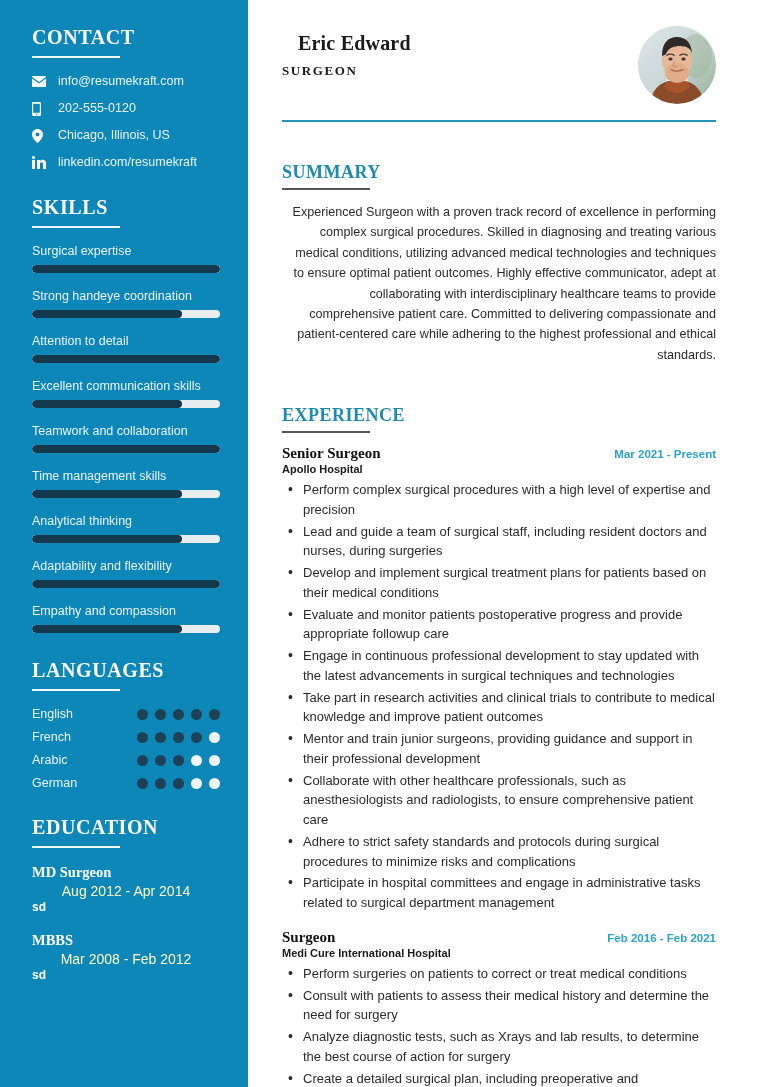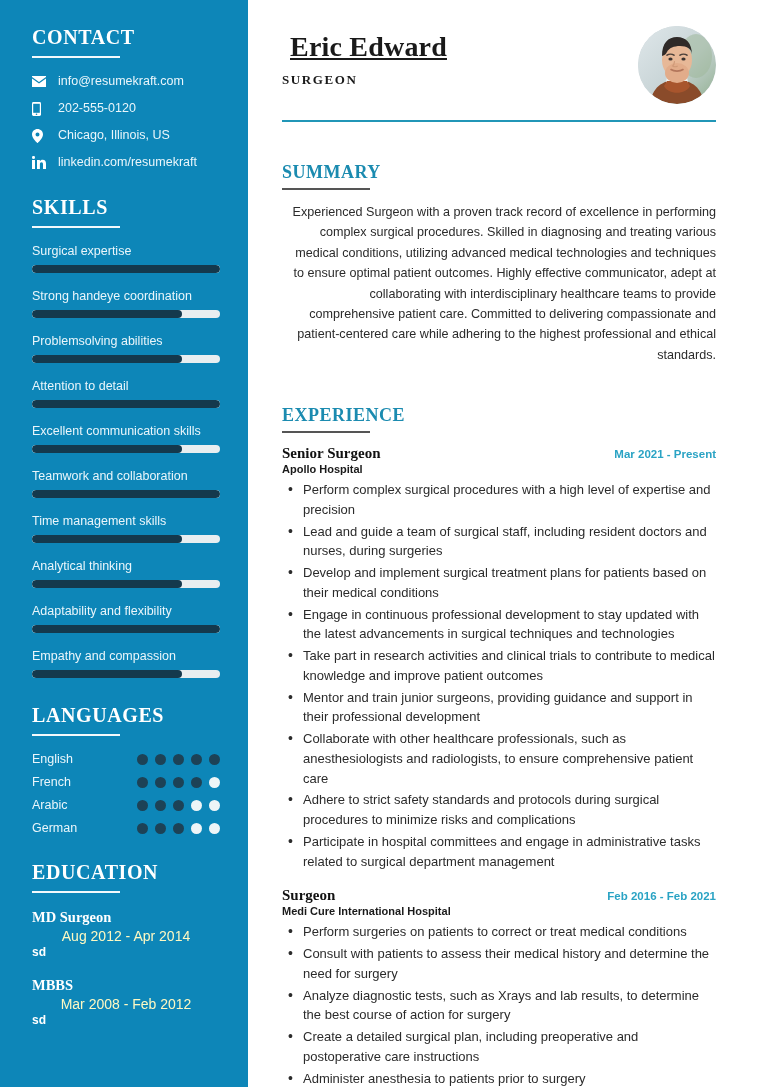--- a/index.html
+++ b/index.html
@@ -145,26 +145,25 @@
   }
 
   .header-row {
     display: flex;
     align-items: flex-start;
     justify-content: space-between;
   }
   .name {
     font-family: "Liberation Serif", serif;
     font-weight: bold;
-    font-size: 28px;
+    font-size: 20px;
     color: #1a1a1a;
     line-height: 1.1;
-    margin: 6px 0 0 8px;
+    margin: 6px 0 0 16px;
     letter-spacing: .2px;
-    text-decoration: underline;
   }
   .role {
     font-family: "Liberation Serif", serif;
     font-weight: bold;
     font-size: 13px;
     letter-spacing: 1.6px;
     color: #1a1a1a;
     margin-top: 9px;
     text-transform: uppercase;
   }
@@ -318,26 +317,20 @@
                 <div class="skill-fill" style="width: 100%;"></div>
               </div>
             </div>
             <div class="skill">
               <div class="skill-name">Strong handeye coordination</div>
               <div class="skill-track">
                 <div class="skill-fill" style="width: 80%;"></div>
               </div>
             </div>
             <div class="skill">
-              <div class="skill-name">Problemsolving abilities</div>
-              <div class="skill-track">
-                <div class="skill-fill" style="width: 80%;"></div>
-              </div>
-            </div>
-            <div class="skill">
               <div class="skill-name">Attention to detail</div>
               <div class="skill-track">
                 <div class="skill-fill" style="width: 100%;"></div>
               </div>
             </div>
             <div class="skill">
               <div class="skill-name">Excellent communication skills</div>
               <div class="skill-track">
                 <div class="skill-fill" style="width: 80%;"></div>
               </div>
@@ -496,20 +489,21 @@
           <div class="job">
             <div class="job-head">
               <div class="job-title">Senior Surgeon</div>
               <div class="job-date">Mar 2021 - Present</div>
             </div>
             <div class="job-company">Apollo Hospital</div>
             <ul class="bullets">
               <li>Perform complex surgical procedures with a high level of expertise and precision</li>
               <li>Lead and guide a team of surgical staff, including resident doctors and nurses, during surgeries</li>
               <li>Develop and implement surgical treatment plans for patients based on their medical conditions</li>
+              <li>Evaluate and monitor patients postoperative progress and provide appropriate followup care</li>
               <li>Engage in continuous professional development to stay updated with the latest advancements in surgical techniques and technologies</li>
               <li>Take part in research activities and clinical trials to contribute to medical knowledge and improve patient outcomes</li>
               <li>Mentor and train junior surgeons, providing guidance and support in their professional development</li>
               <li>Collaborate with other healthcare professionals, such as anesthesiologists and radiologists, to ensure comprehensive patient care</li>
               <li>Adhere to strict safety standards and protocols during surgical procedures to minimize risks and complications</li>
               <li>Participate in hospital committees and engage in administrative tasks related to surgical department management</li>
             </ul>
           </div>
           <div class="job">
             <div class="job-head">

